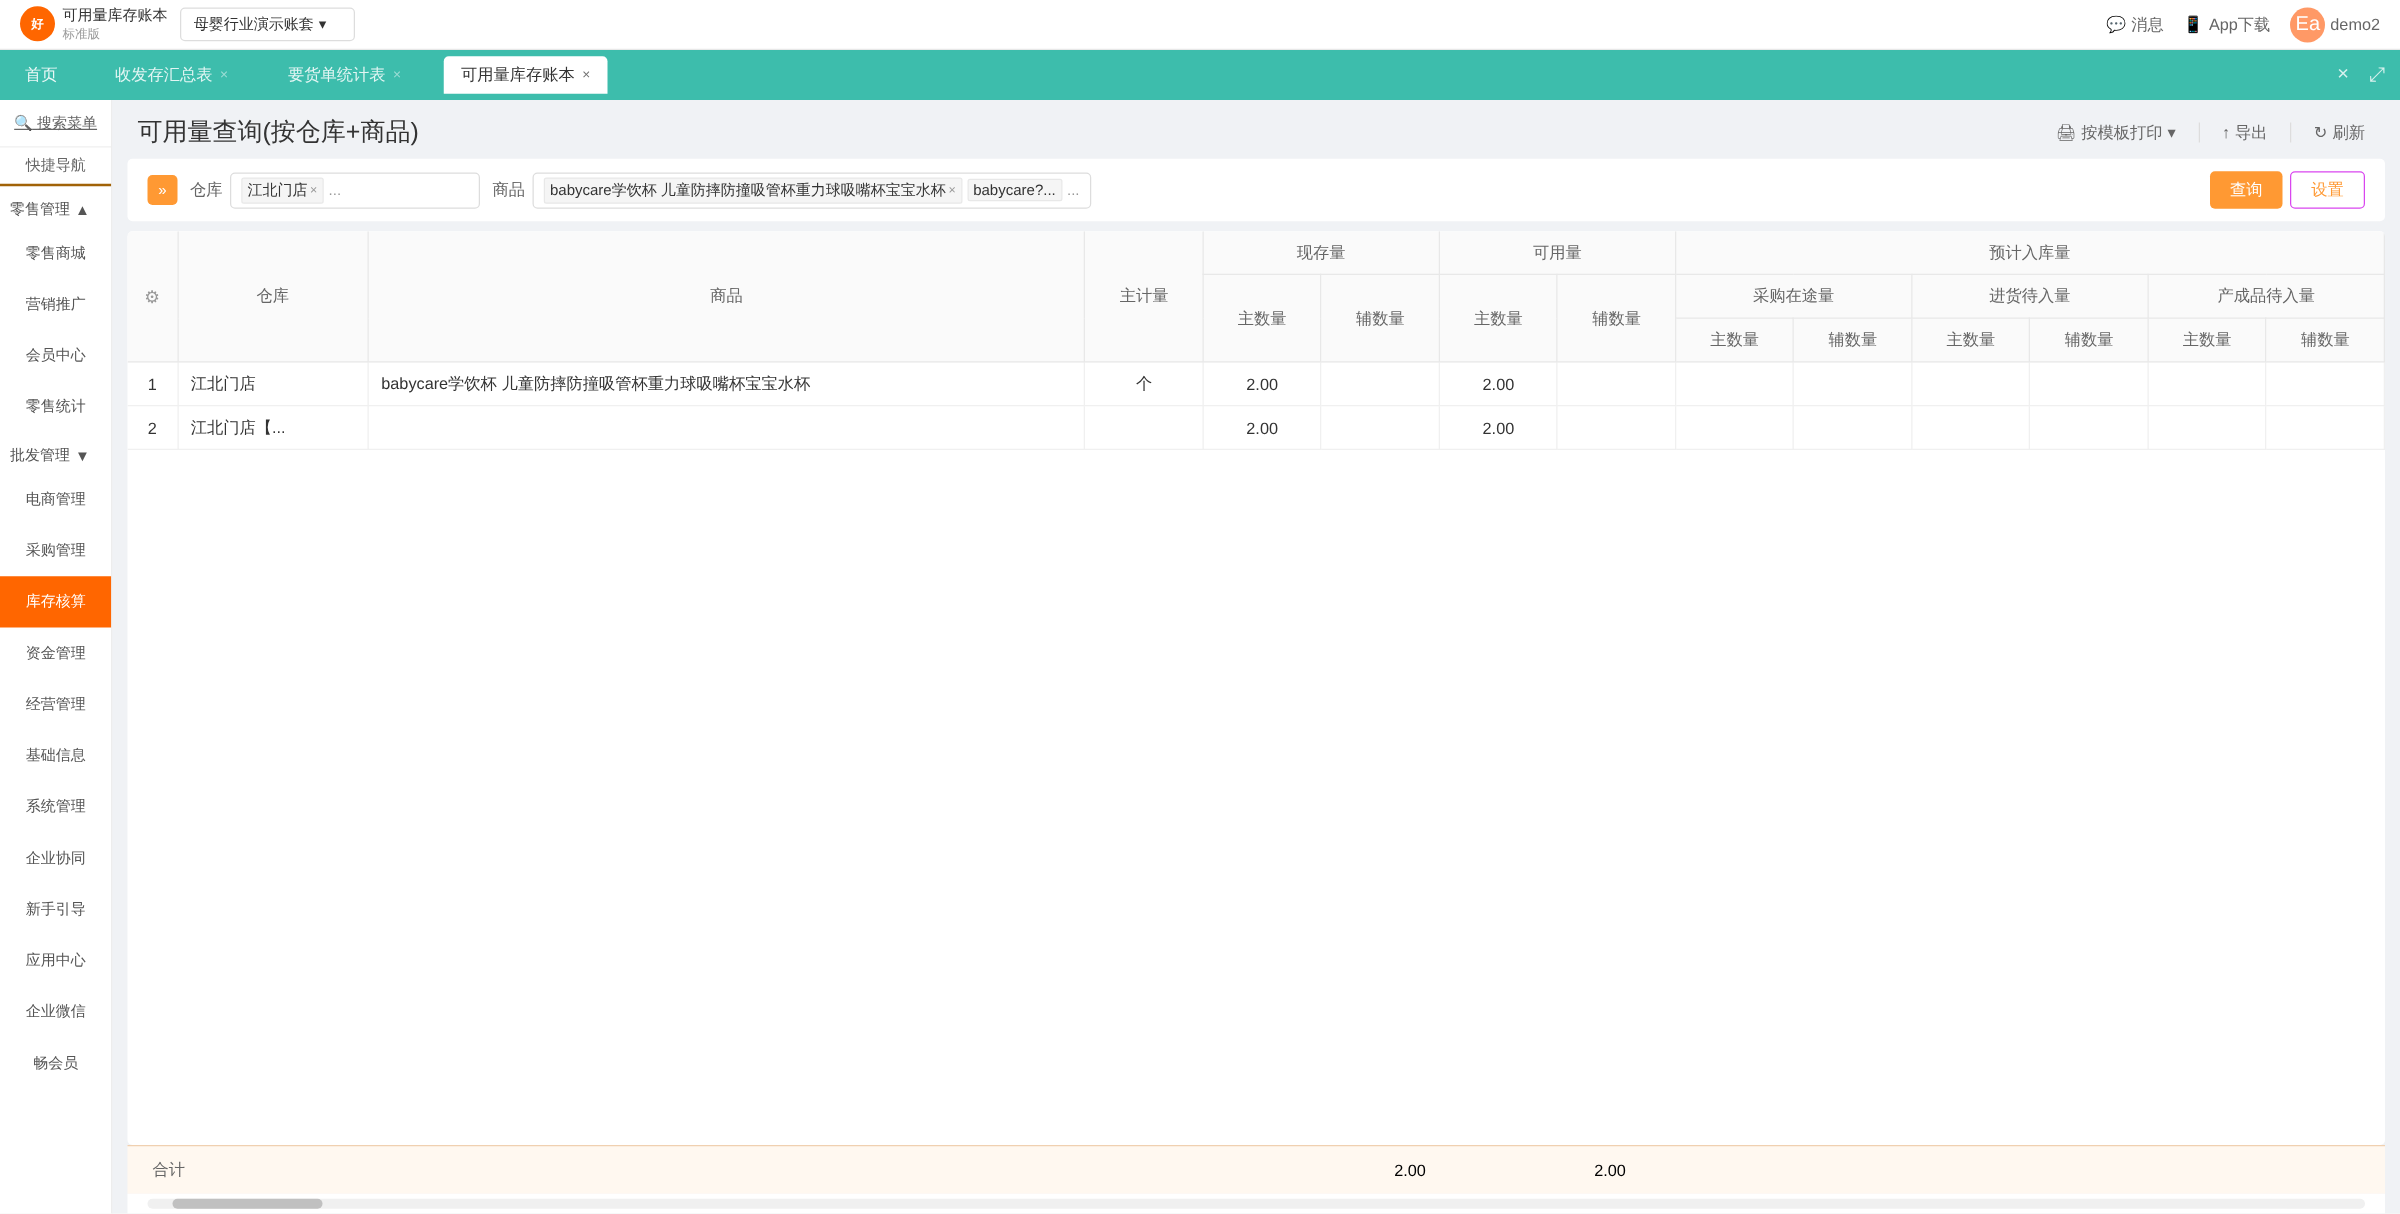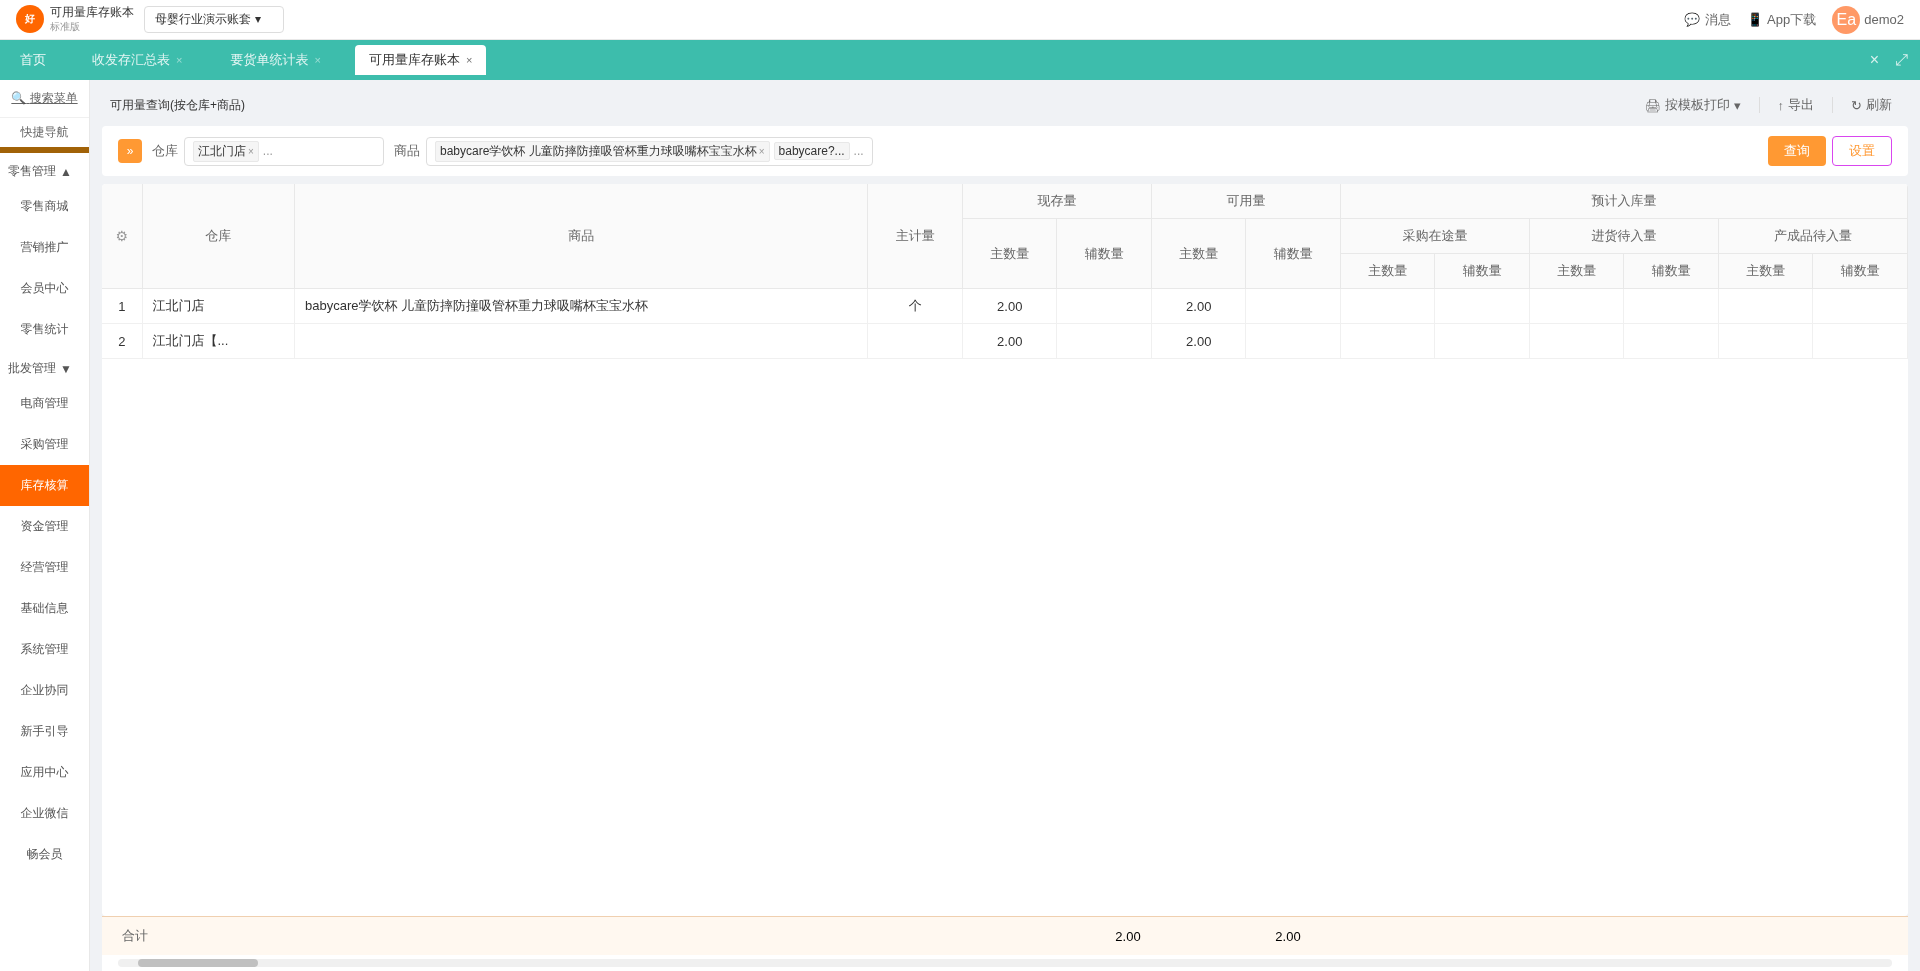--- a/index.html
+++ b/index.html
@@ -26,31 +26,31 @@
     .nav-tab-home { color: rgba(255,255,255,0.9); font-size: 13px; padding: 6px 12px; cursor: pointer; }
     .nav-right { margin-left: auto; display: flex; align-items: center; gap: 8px; }
     .nav-right-btn { color: rgba(255,255,255,0.8); cursor: pointer; font-size: 16px; padding: 4px; }
 
     
     .main-layout { display: flex; flex: 1; overflow: hidden; }
 
     
     .sidebar { width: 90px; background: #fff; border-right: 1px solid #e8e8e8; display: flex; flex-direction: column; overflow-y: auto; flex-shrink: 0; }
     .sidebar-search { padding: 10px 8px; border-bottom: 1px solid #f0f0f0; font-size: 12px; color: #666; text-align: center; cursor: pointer; text-decoration: underline; }
-    .sidebar-nav { padding: 6px 10px; border-bottom: 6px solid #a16207; font-size: 12px; color: #666; text-align: center; cursor: pointer; }
+    .sidebar-nav { padding: 6px 10px; border-bottom: 2px solid #a16207; font-size: 12px; color: #666; text-align: center; cursor: pointer; }
     .sidebar-item { padding: 12px 8px; font-size: 12px; color: #555; text-align: center; cursor: pointer; display: flex; flex-direction: column; align-items: center; gap: 2px; }
     .sidebar-item.active { background: #ff6600; color: #fff; }
     .sidebar-section-header { padding: 10px 8px 6px; font-size: 12px; color: #555; text-align: center; cursor: pointer; display: flex; align-items: center; gap: 4px; }
 
     
     .content { flex: 1; display: flex; flex-direction: column; overflow: hidden; background: #f0f2f5; }
 
     
     .page-header { background: #f0f2f5; padding: 12px 20px 8px; display: flex; align-items: center; justify-content: space-between; flex-shrink: 0; }
-    .page-title { font-size: 12px; color: #333; font-weight: 500; }
+    .page-title { font-size: 20px; color: #333; font-weight: 500; }
     .page-actions { display: flex; align-items: center; gap: 10px; }
     .page-action-btn { display: flex; align-items: center; gap: 4px; font-size: 13px; color: #666; cursor: pointer; padding: 4px 8px; }
     .divider-v { width: 1px; height: 16px; background: #ddd; }
 
     
     .filter-bar { background: #fff; margin: 0 0 8px; padding: 10px 16px; display: flex; align-items: center; gap: 10px; flex-shrink: 0; border-radius: 4px; margin: 0 12px 8px; }
     .filter-expand-btn { width: 24px; height: 24px; background: #ff9933; border-radius: 4px; display: flex; align-items: center; justify-content: center; color: white; cursor: pointer; font-size: 12px; flex-shrink: 0; }
     .filter-field { display: flex; align-items: center; gap: 6px; }
     .filter-label { font-size: 13px; color: #666; white-space: nowrap; }
     .filter-input-wrap { display: flex; align-items: center; gap: 4px; border: 1px solid #ddd; border-radius: 4px; padding: 3px 8px; min-width: 200px; background: #fff; }

